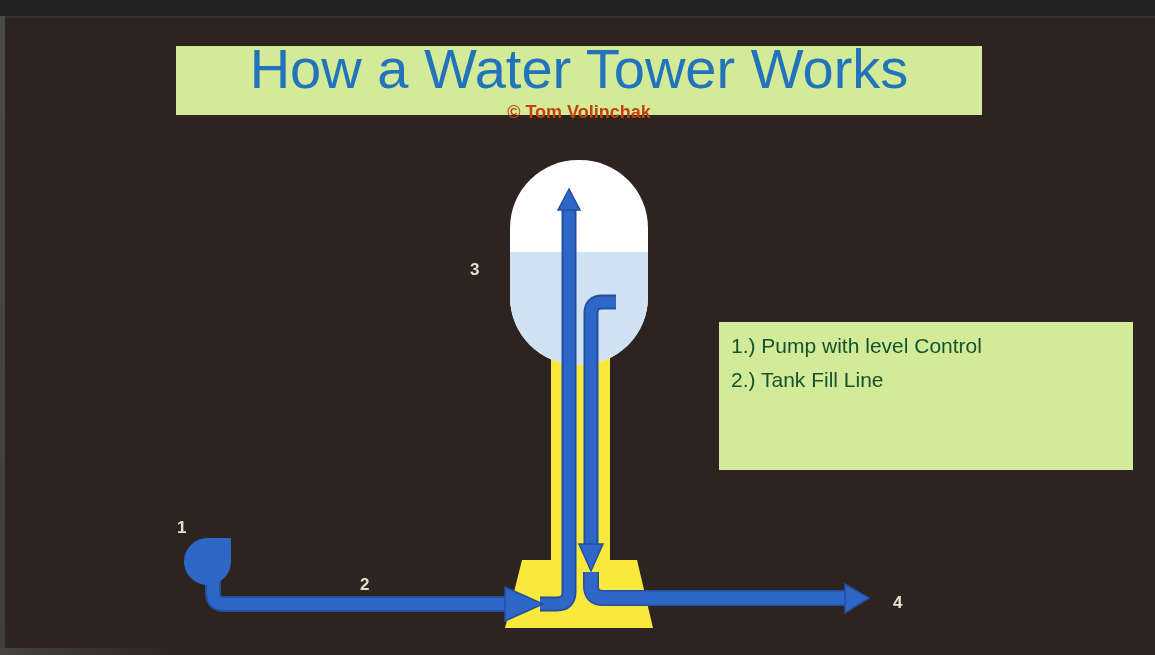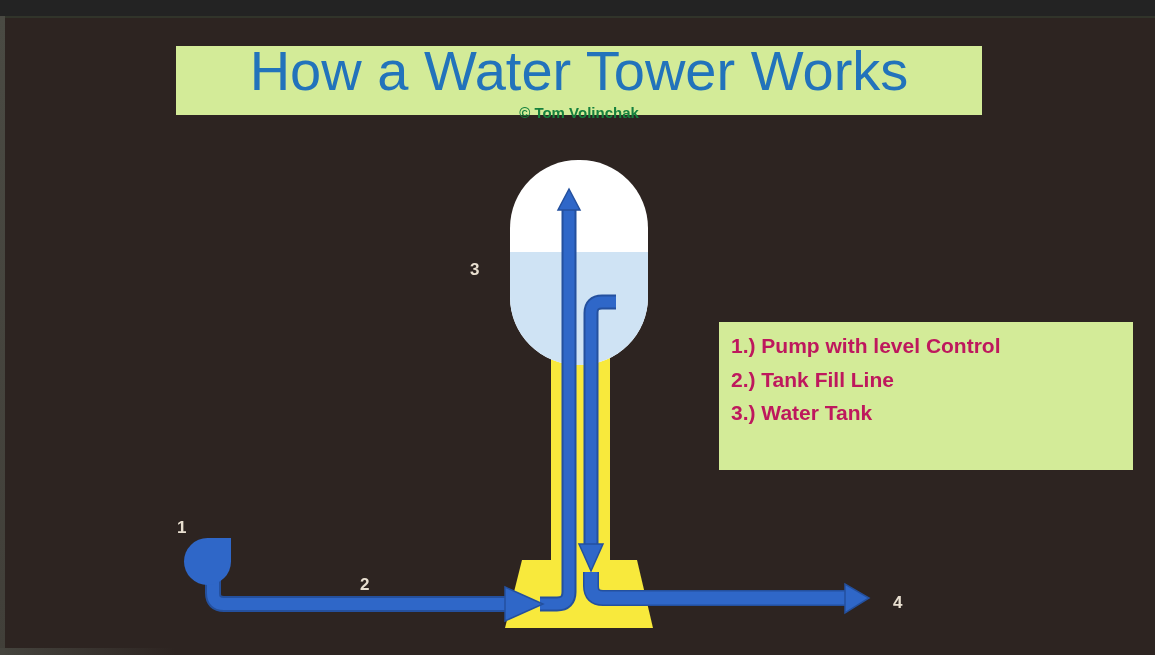--- a/index.html
+++ b/index.html
@@ -23,28 +23,28 @@
   .banner{
     position:absolute;left:176px;top:46px;width:806px;height:69px;
     background:#d3eb98;
     display:flex;flex-direction:column;align-items:center;justify-content:center;
   }
   .banner .title{
     color:#2273bb;font-size:56px;line-height:62px;font-weight:normal;
     letter-spacing:0px;white-space:nowrap;
   }
   .banner .credit{
-    color:#15803d;font-size:15px;font-weight:bold;margin-top:2px;
+    color:#c2410c;font-size:18px;font-weight:bold;margin-top:2px;
   }
   .legend{
     position:absolute;left:719px;top:322px;width:414px;height:148px;
     background:#d3eb98;box-sizing:border-box;padding:7px 12px;
   }
   .legend .legend-line{
-    color:#be185d;font-size:21px;font-weight:bold;line-height:33.5px;
+    color:#14532d;font-size:21px;font-weight:normal;line-height:33.5px;
     white-space:nowrap;
   }
   svg.diagram{position:absolute;left:0;top:0;}
   svg.diagram text{
     font-family:"Liberation Sans",sans-serif;
     font-weight:bold;font-size:17px;fill:#e8dfd0;
   }
 </style>
 </head>
 <body>
@@ -99,14 +99,13 @@
 
   <text x="177" y="533">1</text>
   <text x="360" y="590">2</text>
   <text x="470" y="275">3</text>
   <text x="893" y="608">4</text>
 </svg>
 
 <div class="legend">
   <div class="legend-line">1.) Pump with level Control</div>
   <div class="legend-line">2.) Tank Fill Line</div>
-  <div class="legend-line">3.) Water Tank</div>
 </div>
 
 </body></html>

